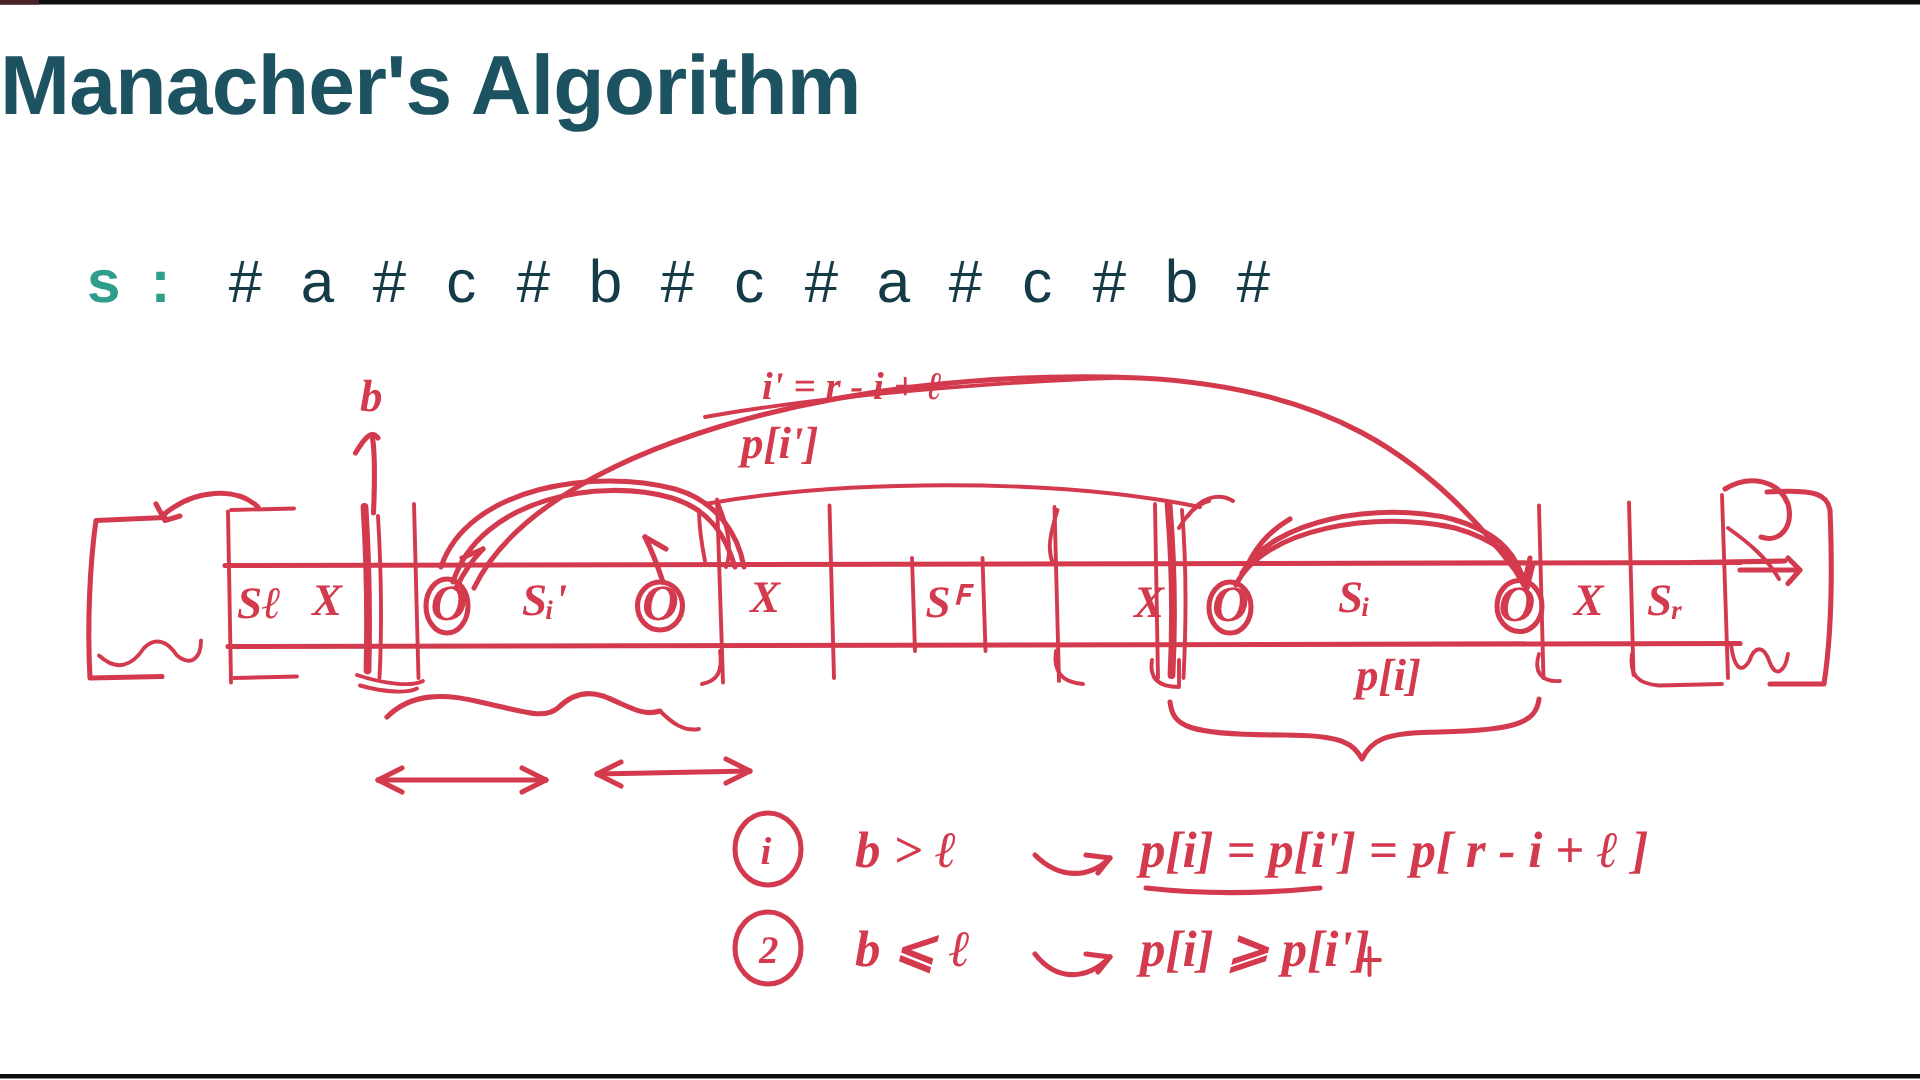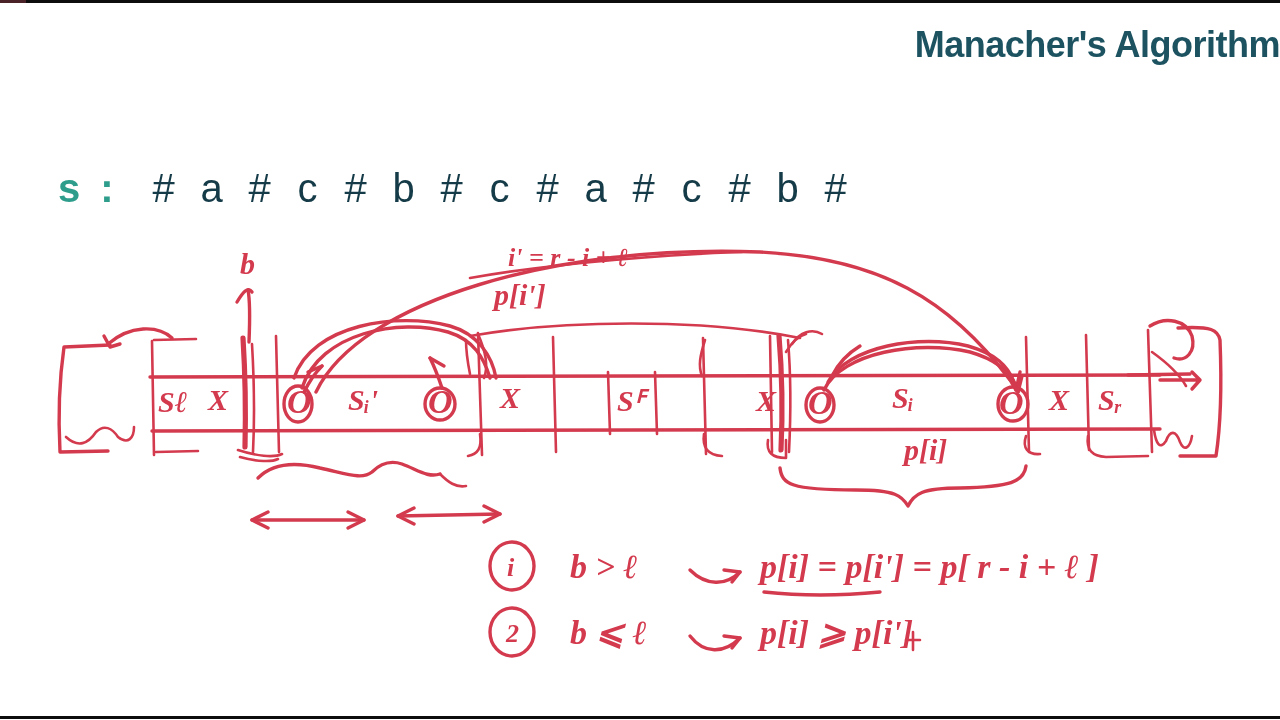--- a/index.html
+++ b/index.html
@@ -40,22 +40,22 @@
     left: 0; top: 716px;
     width: 1280px; height: 3px;
     background: #0d0d0d;
   }
 
   
   .title {
     position: absolute;
     left: 0; top: 24px;
     width: 1280px;
-    text-align: right;
-    font-size: 36px;
+    text-align: left;
+    font-size: 56px;
     font-weight: 700;
     letter-spacing: -0.5px;
     color: #1d5361;
     font-family: "Liberation Sans", sans-serif;
   }
 
   
   .string-row {
     position: absolute;
     left: 58px; top: 166px;

